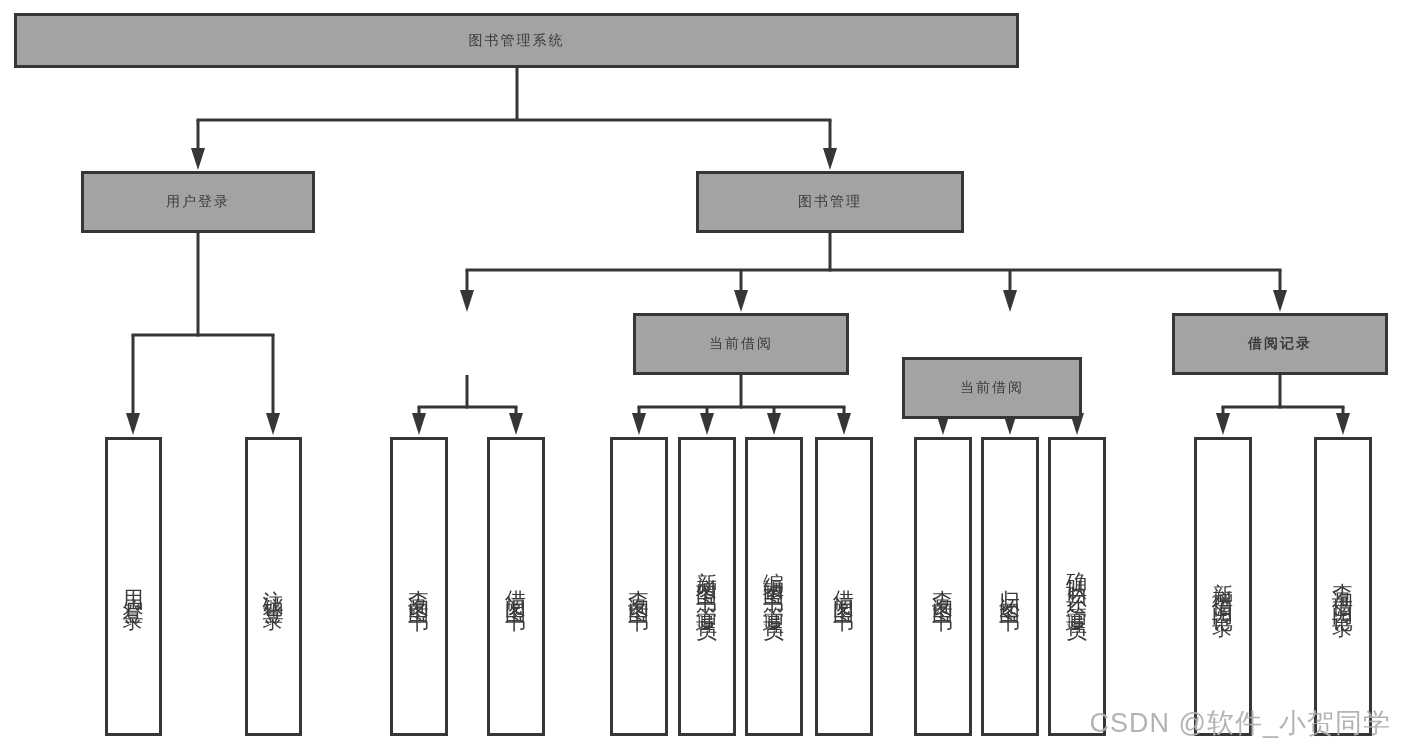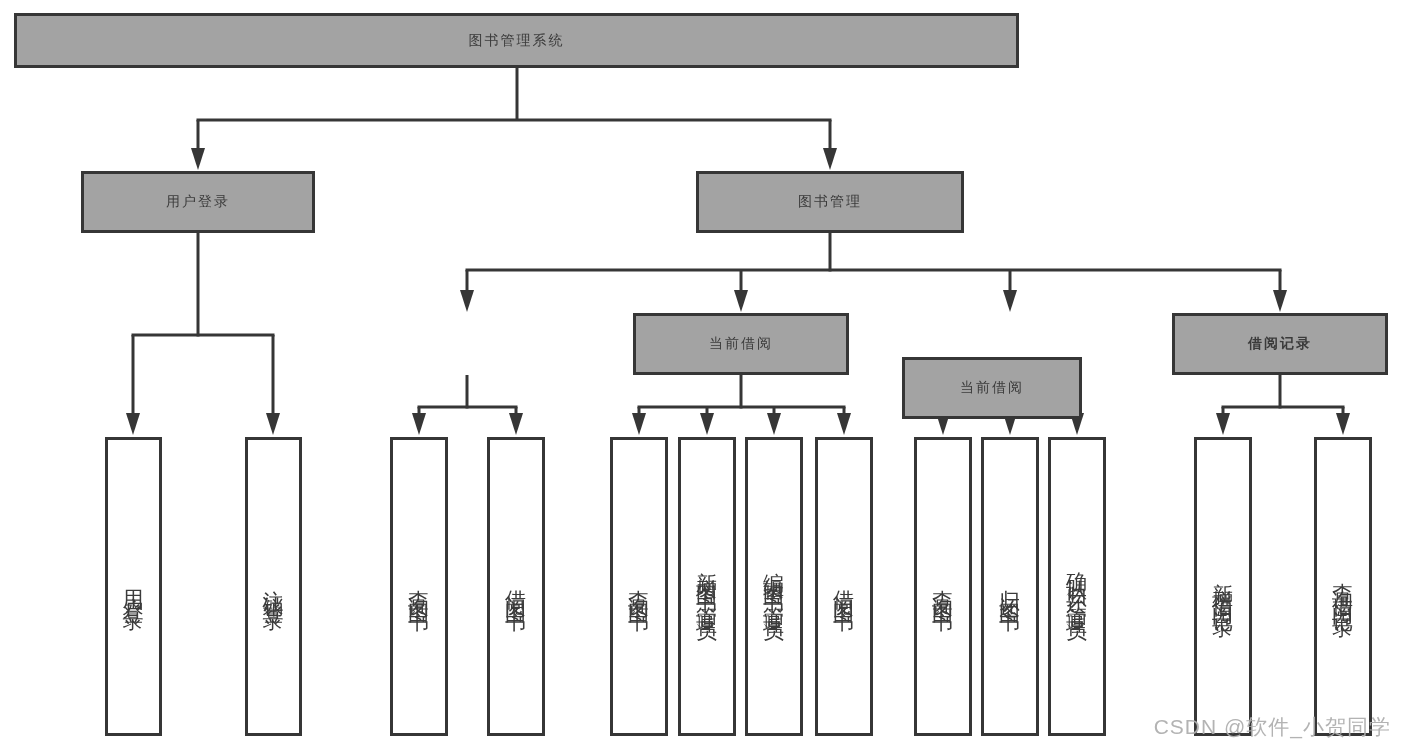--- a/index.html
+++ b/index.html
@@ -51,21 +51,21 @@
     font-size: 21px;
     line-height: 1;
     letter-spacing: 7px;
     color: #3b3b3b;
     white-space: nowrap;
   }
   .watermark {
     position: absolute;
     right: 14px;
     bottom: 6px;
-    font-size: 21px;
+    font-size: 27px;
     color: rgba(175,175,175,0.95);
     letter-spacing: 1px;
     z-index: 3;
   }
 </style>
 </head>
 <body>
 
 <div class="canvas">
 

